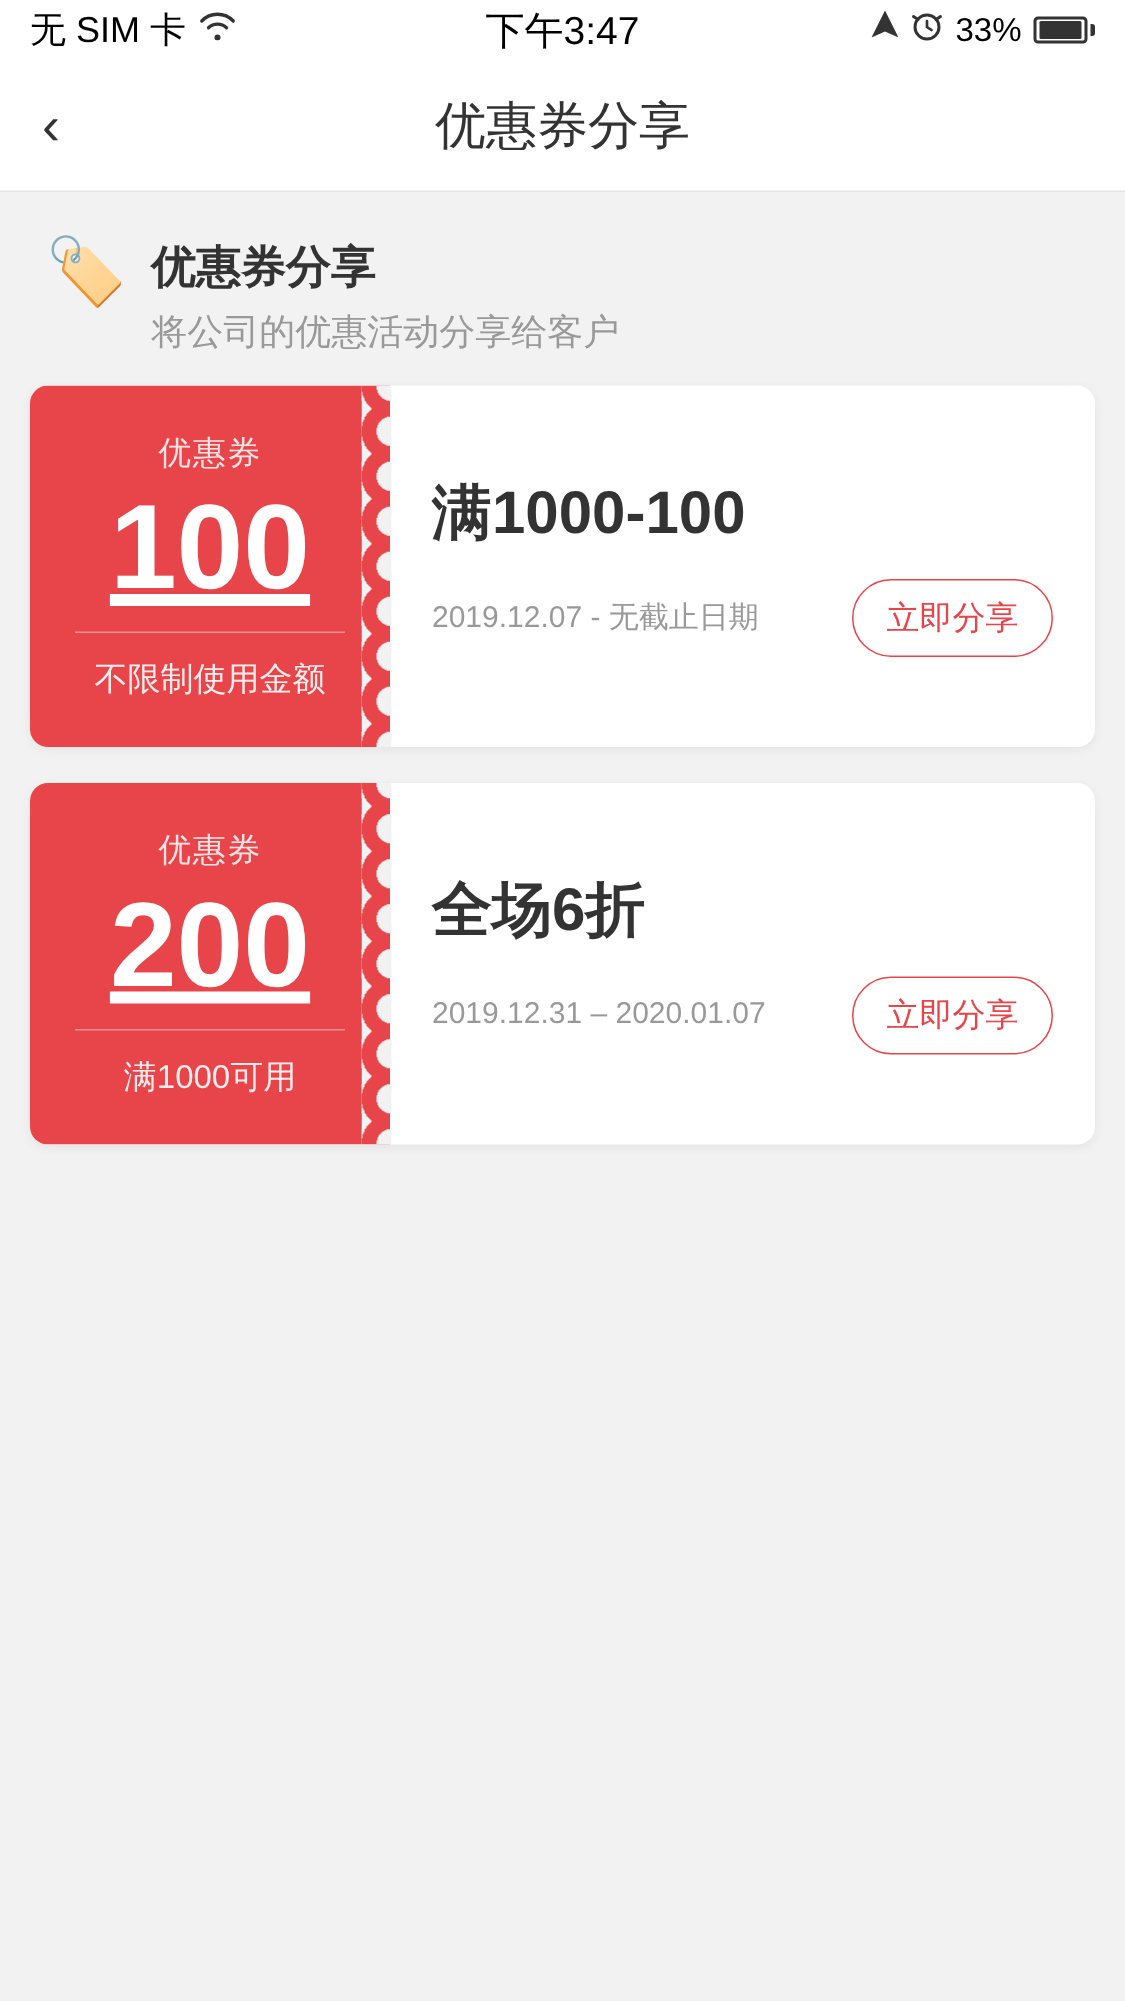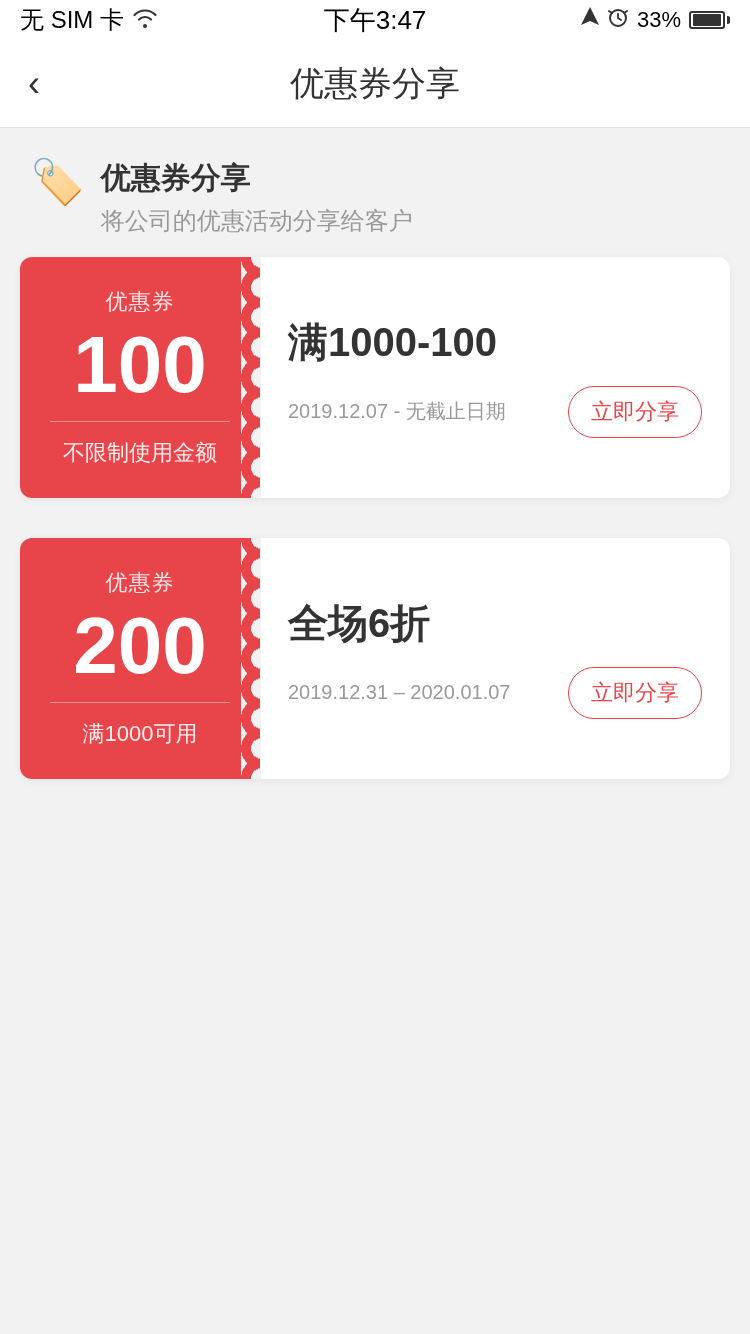--- a/index.html
+++ b/index.html
@@ -122,21 +122,21 @@
     .section-subtitle {
       font-size: 24px;
       color: #999;
     }
 
     
     .coupon-list {
       padding: 0 20px;
       display: flex;
       flex-direction: column;
-      gap: 16px;
+      gap: 0;
     }
 
     
     .coupon-card {
       background: #fff;
       border-radius: 12px;
       margin-bottom: 24px;
       display: flex;
       overflow: hidden;
       box-shadow: 0 2px 8px rgba(0,0,0,0.06);
@@ -172,20 +172,21 @@
       color: rgba(255,255,255,0.85);
       margin-bottom: 8px;
       letter-spacing: 1px;
     }
     .coupon-amount {
       font-size: 80px;
       font-weight: 700;
       color: #fff;
       line-height: 1;
       margin-bottom: 16px;
+      text-decoration: underline;
     }
     .coupon-divider {
       width: 180px;
       height: 1px;
       background: rgba(255,255,255,0.4);
       margin-bottom: 16px;
     }
     .coupon-condition {
       font-size: 22px;
       color: rgba(255,255,255,0.9);

